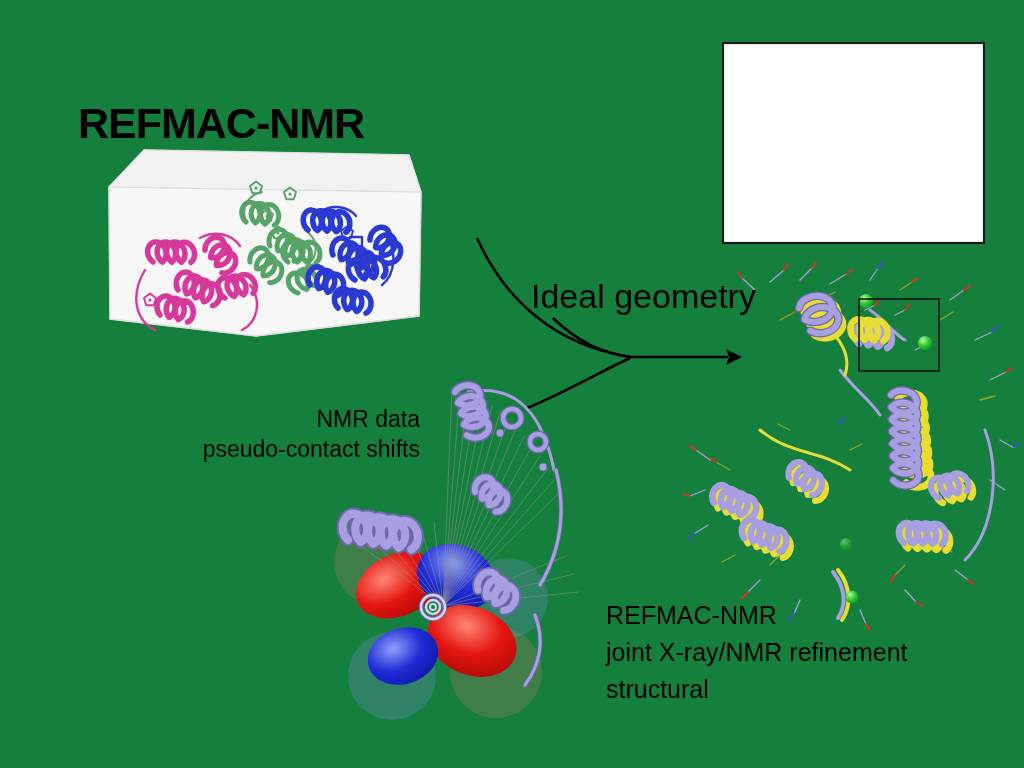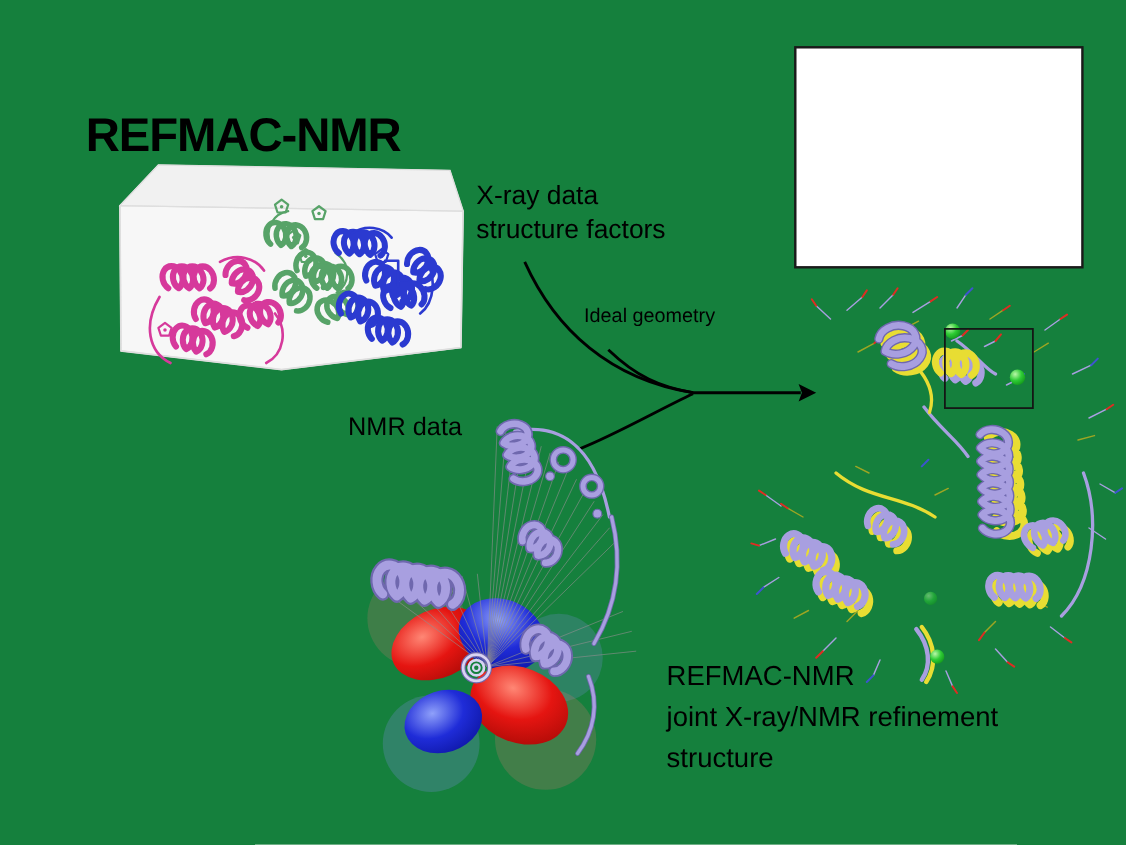--- a/index.html
+++ b/index.html
@@ -2,22 +2,22 @@
 <html style="--ink: #000000; --lavender: #a89fe0; --lavender-dark: #6f68ae; --lavender-light: #d8d3f2; --yellow: #e8dd33; --yellow-dark: #b5ab1e; --magenta: #d6399b; --green: #57a368; --blue: #2b3ad0; --stick-red: #e02c22; --stick-blue: #3d54cf; --sphere-green: #2ecc35; --tensor-red: #e51511; --tensor-blue: #1f2cd8; --box-edge: #dedede; --box-face: #f7f7f7;"><head>
 <meta charset="utf-8">
 <style>
   html,body{margin:0;padding:0;background:#ffffff;}
   .slide{position:relative;width:1024px;height:768px;background:#15803d;overflow:hidden;
          font-family:"Liberation Sans","DejaVu Sans",sans-serif;color:var(--ink,#000);}
   .art{position:absolute;left:0;top:0;width:1024px;height:768px;}
   .lbl{position:absolute;white-space:nowrap;}
   .title{left:78px;top:70px;font-size:43px;font-weight:700;letter-spacing:-1px;}
   .xray{left:433px;top:162px;font-size:24px;line-height:31px;}
-  .ideal{left:531px;top:277px;font-size:18px;}
-  .nmr{left:120px;top:372px;width:300px;text-align:right;font-size:23px;line-height:30px;}
+  .ideal{left:531px;top:277px;font-size:34px;}
+  .nmr{left:120px;top:404px;width:300px;text-align:right;font-size:23px;line-height:30px;}
   .result{left:606px;top:597px;font-size:25px;line-height:37px;}
   svg .coil{fill:none;stroke-linecap:round;stroke-linejoin:round;}
   svg .stick{fill:none;stroke-linecap:round;stroke-linejoin:round;}
   .lav-u{stroke:var(--lavender-dark);} .lav-o{stroke:var(--lavender);}
   .lav-l{stroke:var(--lavender-light);}
   .yel{stroke:var(--yellow);} .yel-d{stroke:var(--yellow-dark);}
   .mag{stroke:var(--magenta);} .grn{stroke:var(--green);} .blu{stroke:var(--blue);}
   .arrow{stroke:var(--ink);stroke-width:2.6;fill:none;}
 </style>
 </head>
@@ -237,30 +237,27 @@
         <circle cx="433" cy="607" r="12" class="coil lav-u" stroke-width="4.5" fill="none"></circle>
         <circle cx="433" cy="607" r="12" class="coil lav-l" stroke-width="2.5" fill="none"></circle>
         <circle cx="433" cy="607" r="7" class="coil lav-l" stroke-width="2.5" fill="none"></circle>
         <circle cx="433" cy="607" r="3" class="coil lav-l" stroke-width="2" fill="none"></circle>
       </g>
     </g>
   </svg>
 
   <h1 class="lbl title">REFMAC-NMR</h1>
 
-  <div class="lbl xray">
-    <div>X-ray data</div>
-    <div>structure factors</div>
-  </div>
 
   <div class="lbl ideal">Ideal geometry</div>
 
   <div class="lbl nmr">
     <div>NMR data</div>
+    <div>pseudo-contact shifts</div>
   </div>
 
   <div class="lbl result">
     <div>REFMAC-NMR</div>
     <div>joint X-ray/NMR refinement</div>
-    <div>structure</div>
+    <div>structural</div>
   </div>
 
 </div>
 
 </body></html>

